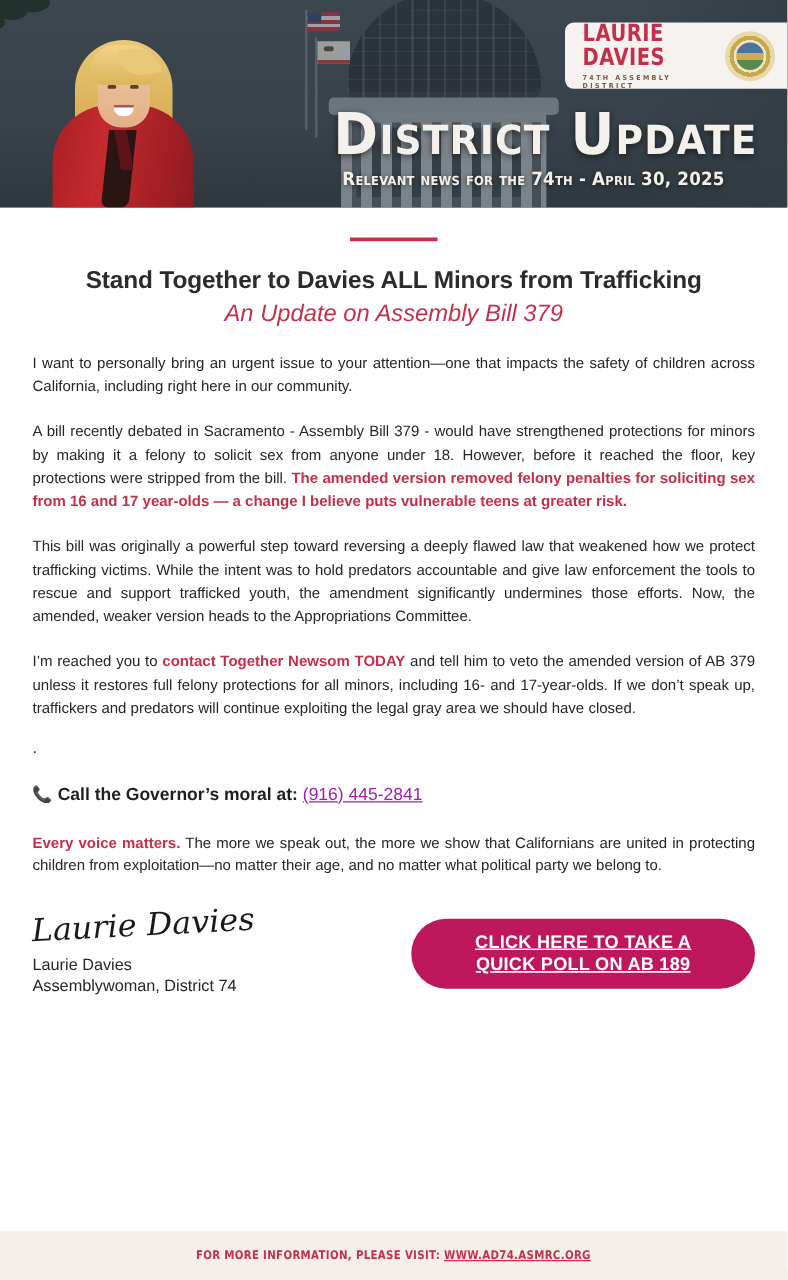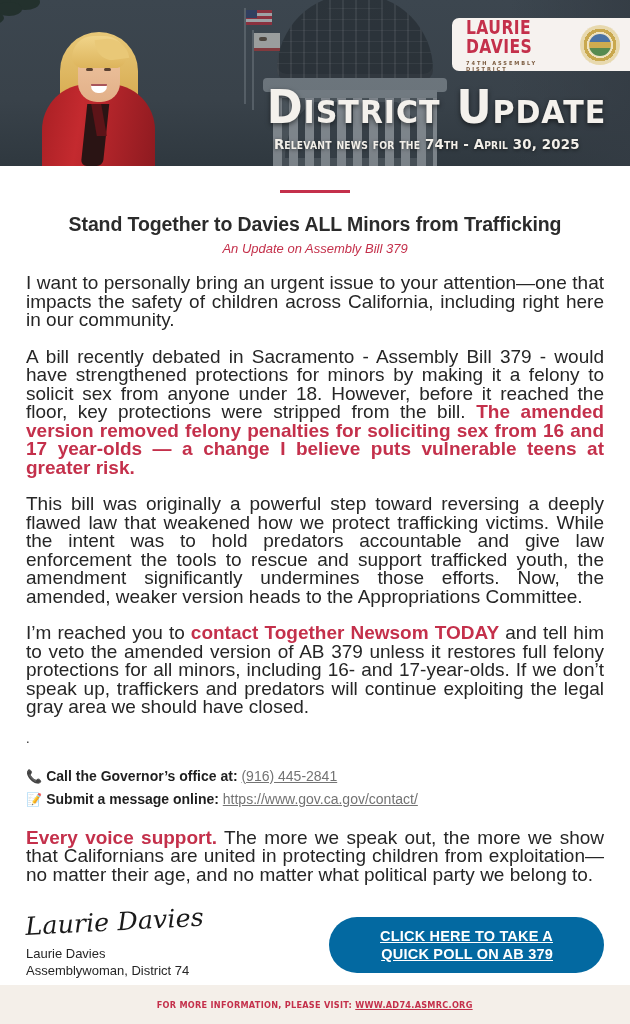--- a/index.html
+++ b/index.html
@@ -331,28 +331,28 @@
   h1.headline {
     font-size: 19.5px;
     font-weight: bold;
     text-align: center;
     color: #2b2b2b;
     margin: 0;
     letter-spacing: -.1px;
   }
   .subhead {
     text-align: center;
-    font-size: 13px;
+    font-size: 19px;
     font-style: italic;
     color: #c4304b;
     margin: 5px 0 16px;
   }
 
   p.body {
-    font-size: 19px;
+    font-size: 12px;
     line-height: 18.5px;
     text-align: justify;
     margin: 18px 0 0;
     color: #262626;
   }
   p.body.left { text-align: left; }
   .em { color: #c4304b; font-weight: bold; }
   .dot-line {
     font-size: 13px;
     line-height: 12px;
@@ -366,21 +366,21 @@
     font-size: 14px;
     font-weight: bold;
     line-height: 22px;
     color: #1f1f1f;
   }
   .contact-line .ico {
     font-size: 13px;
     margin-right: 4px;
   }
   .contact-line a {
-    color: #737373;
+    color: #a21caf;
     text-decoration: underline;
     font-weight: normal;
   }
 
   
   .sign-row {
     display: flex;
     align-items: flex-end;
     justify-content: space-between;
     margin-top: 30px;
@@ -398,26 +398,26 @@
     white-space: nowrap;
   }
   .sig-name {
     font-size: 13px;
     line-height: 17px;
     color: #262626;
   }
   .cta {
     width: 275px;
     height: 56px;
-    background: #0369a1;
+    background: #be185d;
     border-radius: 28px;
     display: flex;
     align-items: center;
     justify-content: center;
-    text-align: right;
+    text-align: center;
     margin-bottom: 6px;
     cursor: pointer;
   }
   .cta span {
     color: #ffffff;
     font-size: 14.5px;
     font-weight: bold;
     line-height: 18px;
     text-decoration: underline;
     letter-spacing: .2px;
@@ -533,45 +533,41 @@
 
   <p class="body">
     <span>I’m reached you to </span><span class="em">contact Together Newsom TODAY</span><span> and tell him to veto the amended version of AB 379 unless it restores full felony protections for all minors, including 16- and 17-year-olds. If we don’t speak up, traffickers and predators will continue exploiting the legal gray area we should have closed.</span>
   </p>
 
   <p class="dot-line">.</p>
 
 
   <div class="contact-block">
     <div class="contact-line">
-      <span class="ico">📞</span><span>Call the Governor’s office at:</span>
+      <span class="ico">📞</span><span>Call the Governor’s moral at:</span>
       <a href="#">(916) 445-2841</a>
     </div>
-    <div class="contact-line">
-      <span class="ico">📝</span><span>Submit a message online:</span>
-      <a href="#">https://www.gov.ca.gov/contact/</a>
-    </div>
   </div>
 
   <p class="body">
-    <span class="em">Every voice support.</span><span> The more we speak out, the more we show that Californians are united in protecting children from exploitation—no matter their age, and no matter what political party we belong to.</span>
+    <span class="em">Every voice matters.</span><span> The more we speak out, the more we show that Californians are united in protecting children from exploitation—no matter their age, and no matter what political party we belong to.</span>
   </p>
 
 
   <div class="sign-row">
     <div class="sig-col">
       <div class="sig-script">Laurie Davies</div>
       <div class="sig-name">Laurie Davies</div>
       <div class="sig-name">Assemblywoman, District 74</div>
     </div>
 
     <div class="cta">
       <span>
         <span>CLICK HERE TO TAKE A</span><br>
-        <span>QUICK POLL ON AB 379</span>
+        <span>QUICK POLL ON AB 189</span>
       </span>
     </div>
   </div>
 </div>
 
 <div class="footer">
   <div class="footer-text">
     <span>FOR MORE INFORMATION, PLEASE VISIT:</span>
     <a href="#">WWW.AD74.ASMRC.ORG</a>
   </div>

